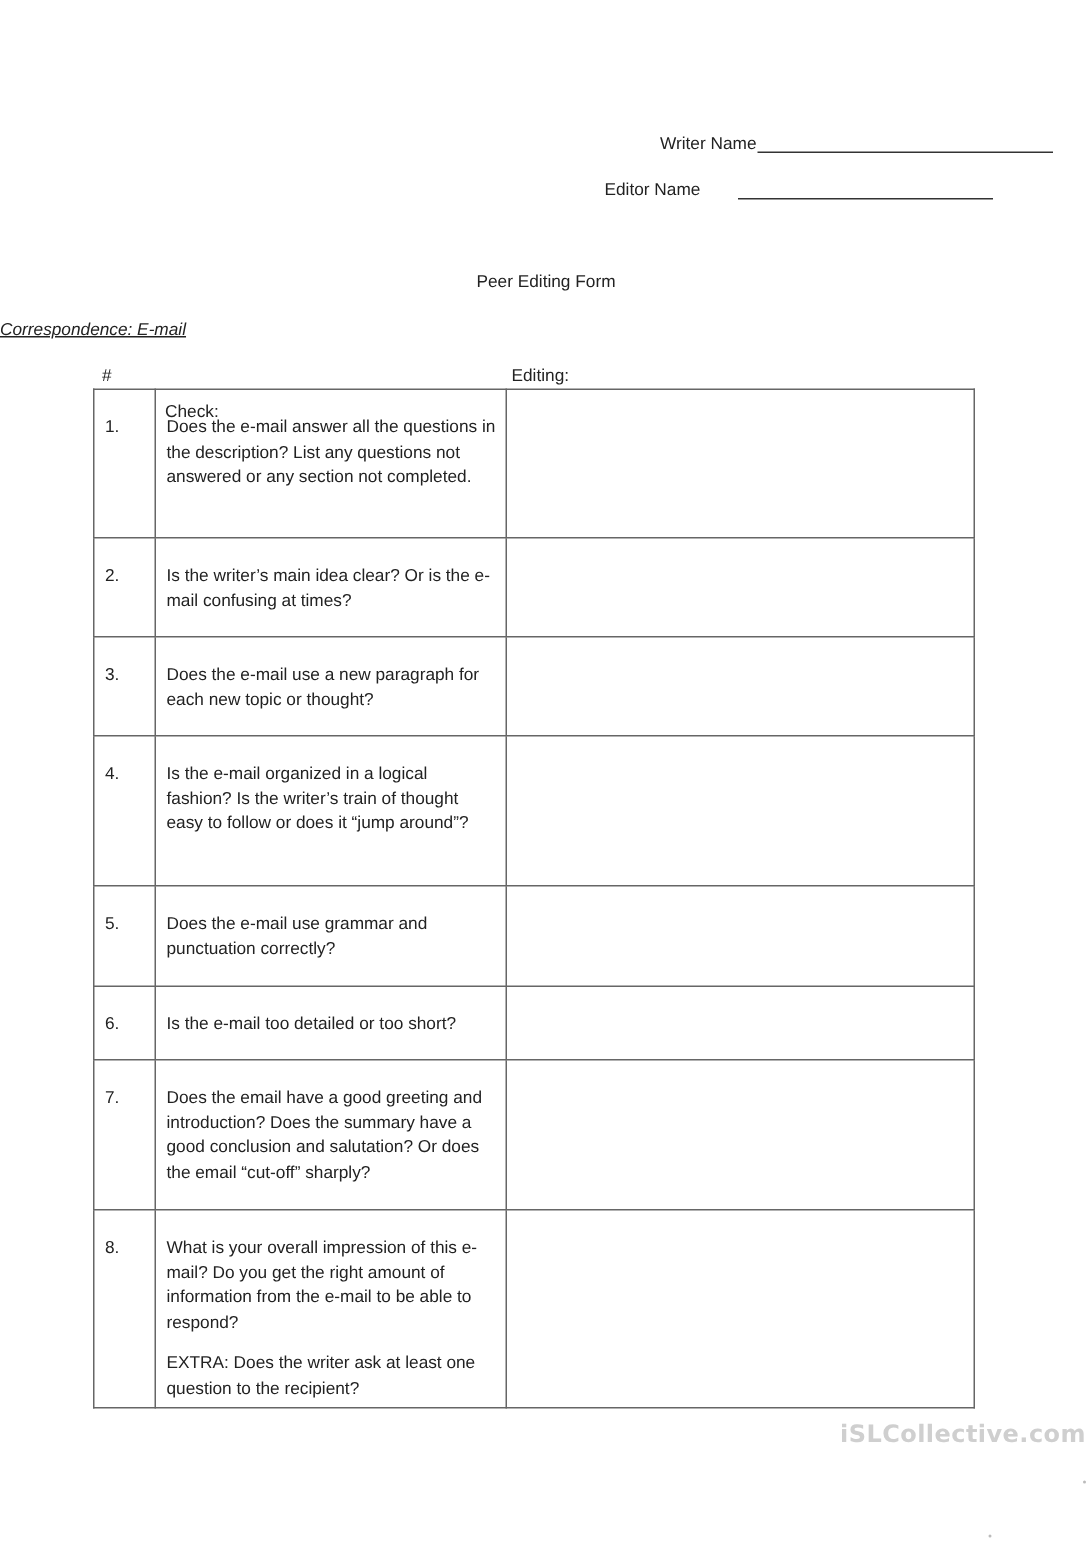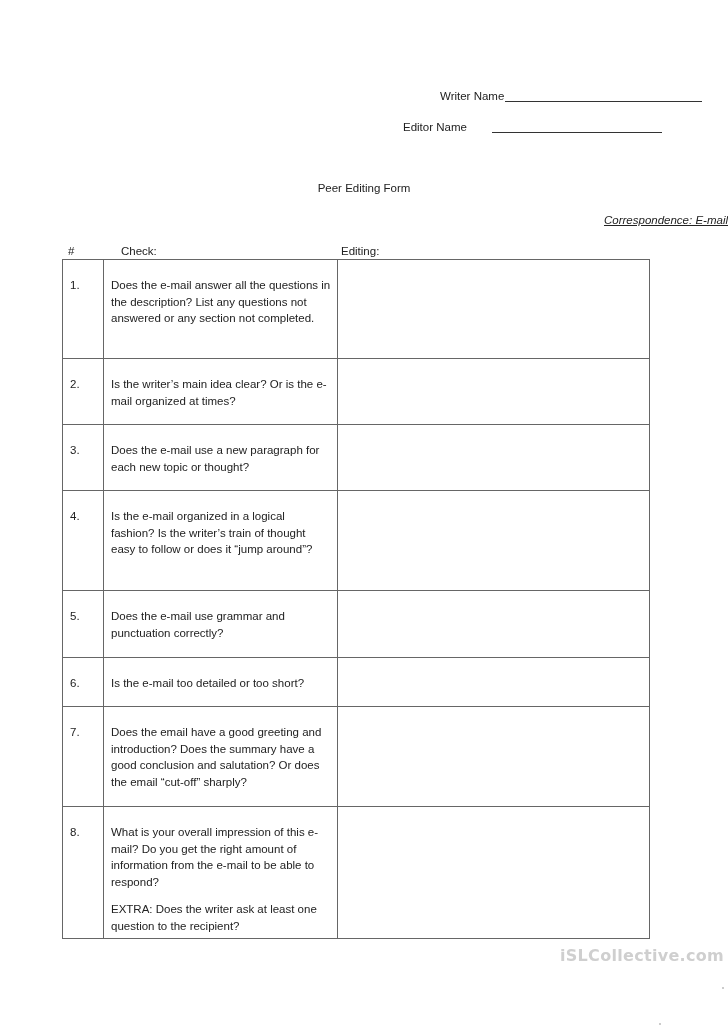--- a/index.html
+++ b/index.html
@@ -6,24 +6,24 @@
   body {
     width: 728px; height: 1030px; background: #ffffff; position: relative; overflow: hidden;
     font-family: "Liberation Sans", "DejaVu Sans", sans-serif; color: #222; font-size: 11.5px;
   }
   .name-line { position: absolute; left: 400px; width: 262px; display: flex; align-items: flex-end; font-size: 11.5px; }
   .name-line .label { white-space: nowrap; }
   .name-line .blank { flex: 1; border-bottom: 1px solid #333; height: 11px; margin-left: 1px; }
   #writer { top: 90px; margin-left: 40px; }
   #editor { top: 121px; left: 403px; width: 259px; gap: 24px; }
   .title { position: absolute; left: 0; width: 728px; text-align: center; top: 182px; font-size: 11.5px; }
-  .subtitle { position: absolute; left: 0; width: 728px; text-align: right; top: 214px; font-size: 11.5px; font-style: italic; text-decoration: underline; }
+  .subtitle { position: absolute; left: 0; width: 728px; text-align: left; top: 214px; font-size: 11.5px; font-style: italic; text-decoration: underline; }
   .hdr { position: absolute; top: 245px; font-size: 11.5px; }
   #hdr-num { left: 68px; }
-  #hdr-check { left: 121px; }
+  #hdr-check { left: 110px; margin-top: 24px; }
   #hdr-comments { left: 341px; }
   table.form {
     position: absolute; left: 62px; top: 259px; width: 588px; border-collapse: collapse; table-layout: fixed;
   }
   table.form td { border: 1.2px solid #666; vertical-align: top; padding: 0; font-size: 11.5px; line-height: 16.5px; }
   td.num { width: 41px; padding: 17px 0 0 7px !important; box-sizing: border-box; }
   td.check { width: 234px; padding: 17px 6px 0 7px !important; box-sizing: border-box; }
   td.comment { width: auto; }
   .extra { margin-top: 11px; }
   .watermark {
@@ -56,21 +56,21 @@
       <tr style="height: 99px;">
         <td class="num">1.</td>
         <td class="check">
           <div>Does the e-mail answer all the questions in the description?  List any questions not answered or any section not completed.</div>
         </td>
         <td class="comment"></td>
       </tr>
       <tr style="height: 66px;">
         <td class="num">2.</td>
         <td class="check">
-          <div>Is the writer’s main idea clear?  Or is the e-mail organized at times?</div>
+          <div>Is the writer’s main idea clear?  Or is the e-mail confusing at times?</div>
         </td>
         <td class="comment"></td>
       </tr>
       <tr style="height: 66px;">
         <td class="num">3.</td>
         <td class="check">
           <div>Does the e-mail use a new paragraph for each new topic or thought?</div>
         </td>
         <td class="comment"></td>
       </tr>

